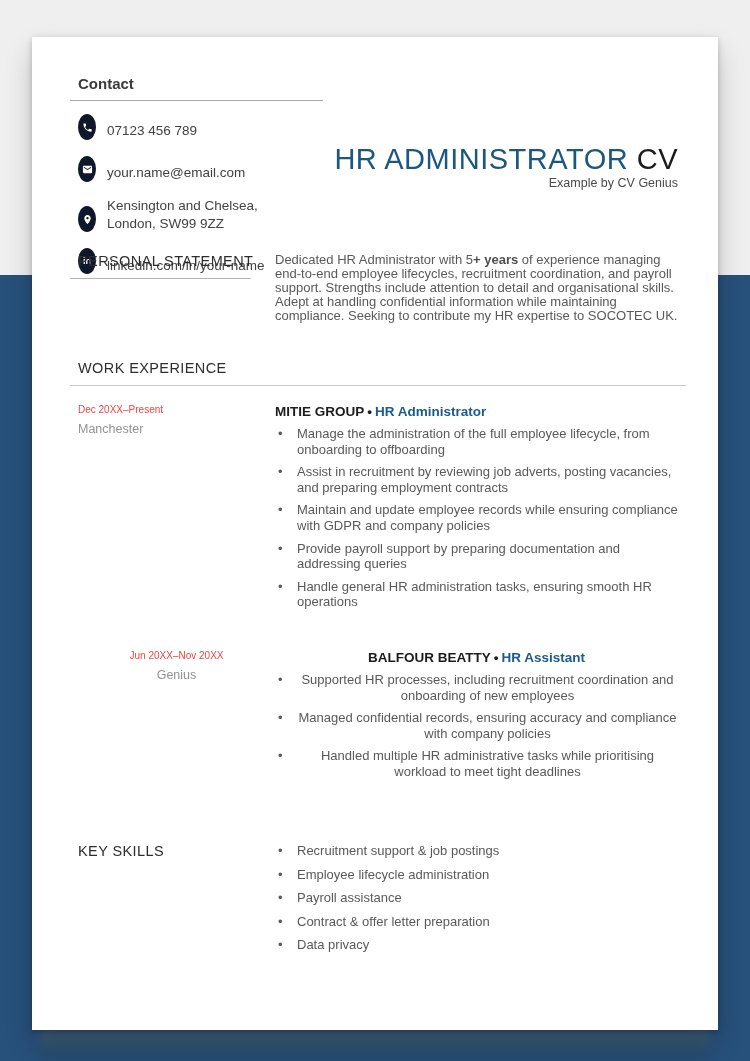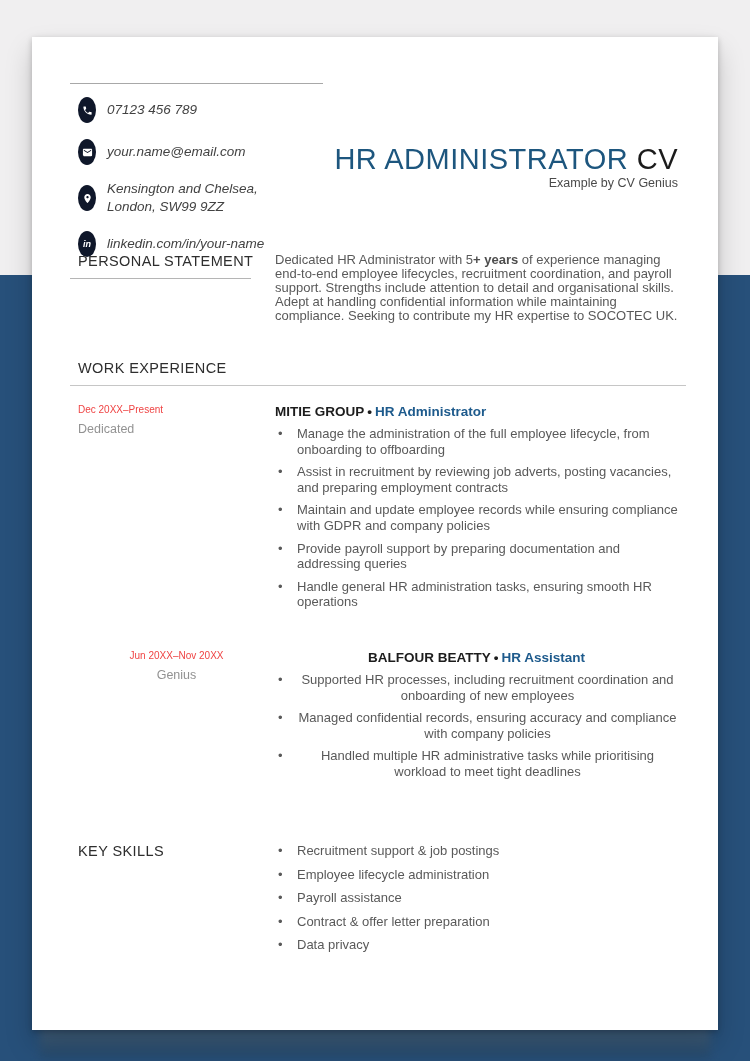--- a/index.html
+++ b/index.html
@@ -22,21 +22,21 @@
   .page {
     position: absolute; left: 32px; top: 37px; width: 686px; height: 993px;
     background: #ffffff;
     box-shadow: 0 2px 6px rgba(0,0,0,0.22), 0 14px 26px rgba(0,0,0,0.18);
   }
 
   
   .contact { position: absolute; top: 38px; left: 46px; width: 262px; }
   .contact-heading { font-size: 15px; font-weight: bold; color: #3b3b3b; }
   .contact-line { margin: 8px 0 12px -8px; width: 253px; height: 1px; background: #a8a8a8; }
-  .contact-item { display: flex; align-items: center; margin-bottom: 15px; font-style: italic; }
+  .contact-item { display: flex; align-items: flex-end; margin-bottom: 15px; }
   .icon-circle {
     width: 18px; height: 26px; border-radius: 50%;
     background: #0f172a; color: #ffffff;
     display: flex; align-items: center; justify-content: center;
     flex-shrink: 0; margin-right: 11px; margin-top: 1px;
   }
   .icon-circle svg { width: 11px; height: 11px; fill: #ffffff; }
   .icon-in { font-size: 9px; font-weight: bold; line-height: 1; }
   .contact-text { font-size: 13.5px; color: #424242; line-height: 1.3; max-width: 200px; }
 
@@ -87,20 +87,21 @@
 </style>
 </head>
 <body>
 
 <div class="bg-bottom"></div>
 <div class="page-glow"></div>
 
 <div class="page">
 
   <div class="contact">
+    <div class="contact-heading">Contact</div>
     <div class="contact-line"></div>
 
     <div class="contact-item">
       <span class="icon-circle">
         <svg viewBox="0 0 24 24">
             <path d="M6.62 10.79c1.44 2.83 3.76 5.15 6.59 6.59l2.2-2.2c.27-.27.67-.36 1.02-.24 1.12.37 2.33.57 3.57.57.55 0 1 .45 1 1V20c0 .55-.45 1-1 1-9.39 0-17-7.61-17-17 0-.55.45-1 1-1h3.5c.55 0 1 .45 1 1 0 1.25.2 2.45.57 3.57.11.35.03.74-.25 1.02l-2.2 2.2z"></path>
           </svg>
       </span>
       <span class="contact-text">07123 456 789</span>
     </div>
@@ -144,21 +145,21 @@
     <div class="col-right body-text"><span>Dedicated HR Administrator with 5</span><b>+ years</b><span> of experience managing end-to-end employee lifecycles, recruitment coordination, and payroll support. Strengths include attention to detail and organisational skills. Adept at handling confidential information while maintaining compliance. Seeking to contribute my HR expertise to SOCOTEC UK.</span></div>
   </div>
 
   <div class="section" style="top: 323px;">
     <div class="section-heading">WORK EXPERIENCE</div>
     <div class="full-rule"></div>
 
     <div class="job">
       <div class="col-left">
         <div class="job-dates">Dec 20XX–Present</div>
-        <div class="job-city">Dedicated</div>
+        <div class="job-city">Manchester</div>
       </div>
       <div class="col-right">
         <div class="job-company-line"><span class="job-company">MITIE GROUP</span><span class="job-sep">•</span><span class="job-role">HR Administrator</span></div>
         <ul class="bullets">
           <li>Manage the administration of the full employee lifecycle, from onboarding to offboarding</li>
           <li>Assist in recruitment by reviewing job adverts, posting vacancies, and preparing employment contracts</li>
           <li>Maintain and update employee records while ensuring compliance with GDPR and company policies</li>
           <li>Provide payroll support by preparing documentation and addressing queries</li>
           <li>Handle general HR administration tasks, ensuring smooth HR operations</li>
         </ul>

